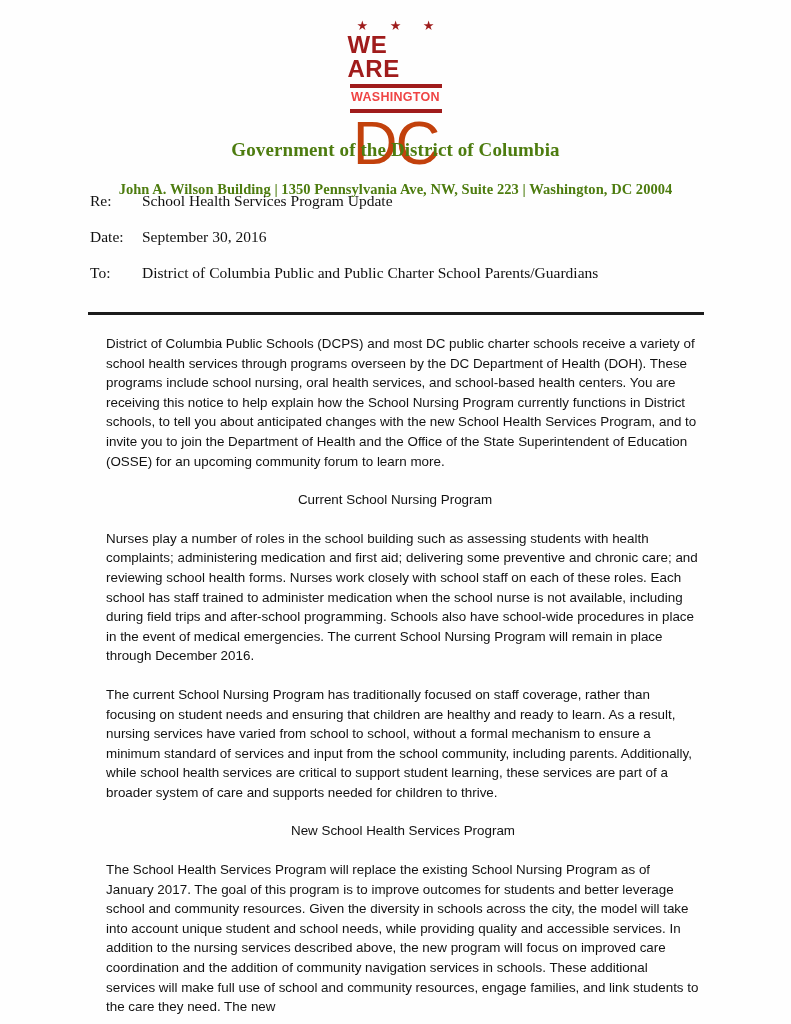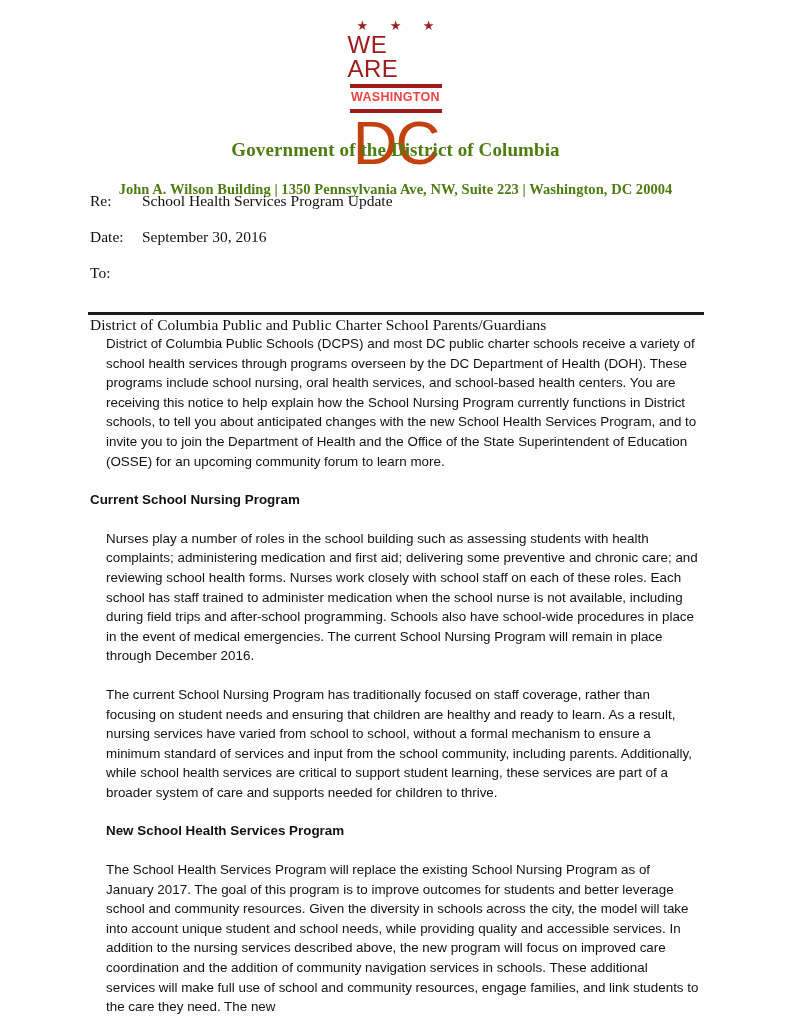--- a/index.html
+++ b/index.html
@@ -47,21 +47,21 @@
     width: 78px;
     margin-bottom: 1px;
   }
   .logo-stars .star {
     font-size: 13px;
     line-height: 11px;
     color: #9e1b1b;
   }
   .logo-weare {
     font-family: "Liberation Sans", sans-serif;
-    font-weight: 400;
+    font-weight: 700;
     font-size: 24px;
     letter-spacing: 0.5px;
     color: #a01c1c;
     line-height: 24px;
     margin-top: 1px;
   }
   .logo-rule {
     width: 92px;
     height: 4px;
     background: #a01c1c;
@@ -118,21 +118,21 @@
     width: 615px;
     font-family: "Liberation Serif", serif;
     font-size: 15.5px;
     color: #111111;
   }
   .memo-row {
     display: flex;
     line-height: 18px;
     margin-bottom: 18px;
   }
-  .memo-row:last-child { margin-bottom: 0; flex-direction: column; }
+  .memo-row:last-child { margin-bottom: 0; }
   .memo-label {
     width: 52px;
     flex: 0 0 52px;
   }
   .memo-value { flex: 1 1 auto; }
 
   
   .divider {
     position: absolute;
     left: 88px;
@@ -151,24 +151,25 @@
     font-family: "Liberation Sans", sans-serif;
     font-size: 13.4px;
     line-height: 19.6px;
     color: #121212;
     text-align: left;
   }
   .body-copy p {
     margin: 0 0 19px 16px;
   }
   .section-heading {
-    font-weight: 700;
+    font-weight: 400;
     font-size: 13.4px;
     line-height: 19.6px;
     margin: 0 0 19px 0;
+    text-align: center;
   }
   .section-heading.tight-top {
     margin-top: 2px;
     padding-left: 16px;
   }
 </style>
 </head>
 <body>
 
 <div class="page">

